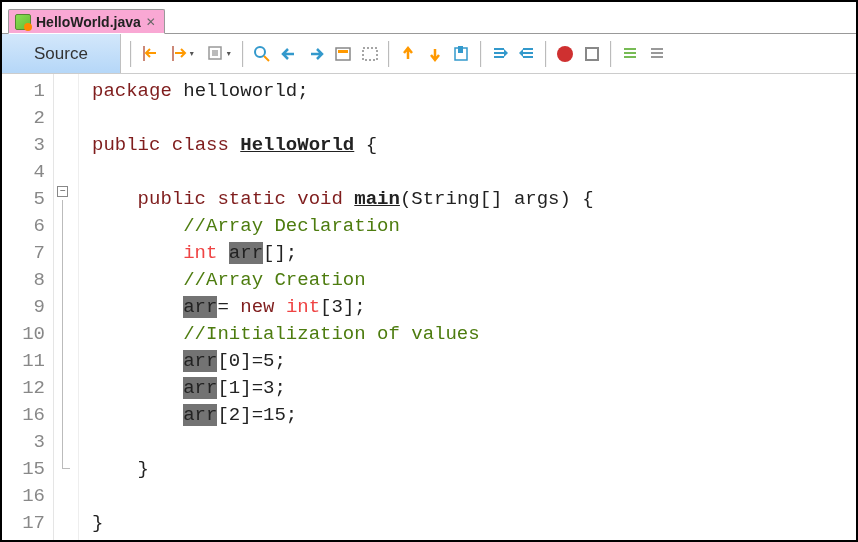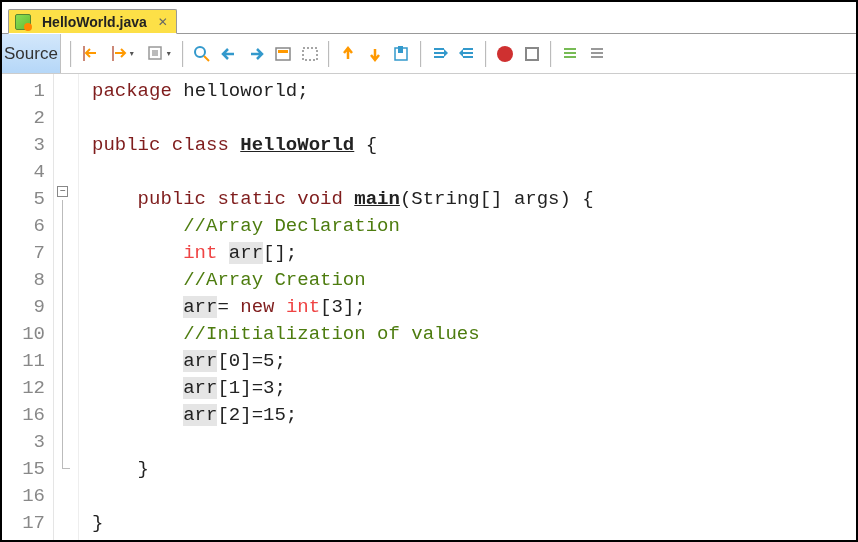--- a/index.html
+++ b/index.html
@@ -1,45 +1,45 @@
 <!DOCTYPE html>
 <html><head>
 <meta charset="utf-8">
 <style>
 * { margin:0; padding:0; box-sizing:border-box; }
 body { font-family: sans-serif; background:#fff; width:858px; height:542px; border:2px solid #000; overflow:hidden; }
 .container { width:100%; height:100%; display:flex; flex-direction:column; }
 .tabbar { height:32px; background:#fff; display:flex; align-items:flex-end; padding-left:6px; border-bottom:1px solid #999; }
-.tab { display:flex; align-items:center; gap:11px; background:#fde047; border:1px solid #999; border-bottom:1px solid #fff; padding:4px 8px 3px 6px; font-size:14px; position:relative; top:1px; border-radius:2px 2px 0 0; }
+.tab { display:flex; align-items:center; gap:5px; background:#f9a8d4; border:1px solid #999; border-bottom:1px solid #fff; padding:4px 8px 3px 6px; font-size:14px; position:relative; top:1px; border-radius:2px 2px 0 0; }
 .tab-icon { width:16px; height:16px; background:linear-gradient(135deg,#8d5 0%,#6b3 100%); border:1px solid #583; border-radius:2px; position:relative; }
 .tab-icon::after { content:""; position:absolute; bottom:-2px; right:-2px; width:8px; height:8px; background:#f80; border-radius:50%; }
 .tab-title { font-weight:bold; color:#222; }
 .tab-close { color:#666; font-size:12px; cursor:pointer; }
 .viewbar { height:40px; border-bottom:1px solid #ccc; display:flex; align-items:center; }
 .viewtabs { display:flex; height:100%; }
-.viewtab { display:flex; align-items:center; padding:0 2px; font-size:17px; color:#333; border-right:1px solid #c0c0c0; cursor:pointer; }
+.viewtab { display:flex; align-items:center; padding:0 32px; font-size:17px; color:#333; border-right:1px solid #c0c0c0; cursor:pointer; }
 .viewtab.active { background:linear-gradient(#d3e7fb,#b5d7f8); }
 .toolbar { display:flex; align-items:center; gap:3px; padding:0 6px; flex:1; }
 .tsep { width:2px; height:26px; border-left:1px solid #bbb; border-right:1px solid #f5f5f5; margin:0 3px; }
 .tbtn { width:24px; height:24px; display:flex; align-items:center; justify-content:center; cursor:pointer; border-radius:2px; }
 .tbtn.dd { width:34px; }
 .chev { font-size:8px; color:#555; margin-left:2px; }
 .editor { flex:1; display:flex; font-family:"Consolas","Courier New",monospace; font-size:19px; overflow:hidden; }
 .gutter { width:52px; background:#fff; border-right:1px solid #e5e5e5; text-align:right; padding:4px 8px 0 0; color:#888; line-height:27px; user-select:none; }
 .fold { width:20px; position:relative; }
 .foldbox { position:absolute; top:112px; left:3px; width:11px; height:11px; border:1px solid #888; background:#fff; font-size:10px; line-height:9px; text-align:center; color:#555; cursor:pointer; }
 .foldline { position:absolute; left:8px; top:126px; width:1px; height:268px; background:#bbb; }
 .foldend { position:absolute; left:8px; top:394px; width:8px; height:1px; background:#bbb; }
 .code { flex:1; padding:4px 0 0 18px; line-height:27px; white-space:pre; color:#222; position:relative; }
 .vrule { position:absolute; top:0; bottom:0; left:4px; width:1px; background:#eee; }
 .kw { color:#7f1d1d; }
 .tp { color:#ef4444; }
 .fn { color:#222; font-weight:bold;text-decoration:underline; }
 .cm { color:#4d7c0f; }
-.hl { background:#e5e5e5; }
+.hl { background:#737373; }
 .red-dot { width:16px; height:16px; background:#cf3030; border-radius:50%; }
 .gray-sq { width:14px; height:14px; border:2px solid #888; }
 </style>
 </head>
 <body>
 
 <div class="container">
   <div class="tabbar">
     <div class="tab">
       <span class="tab-icon"></span>

